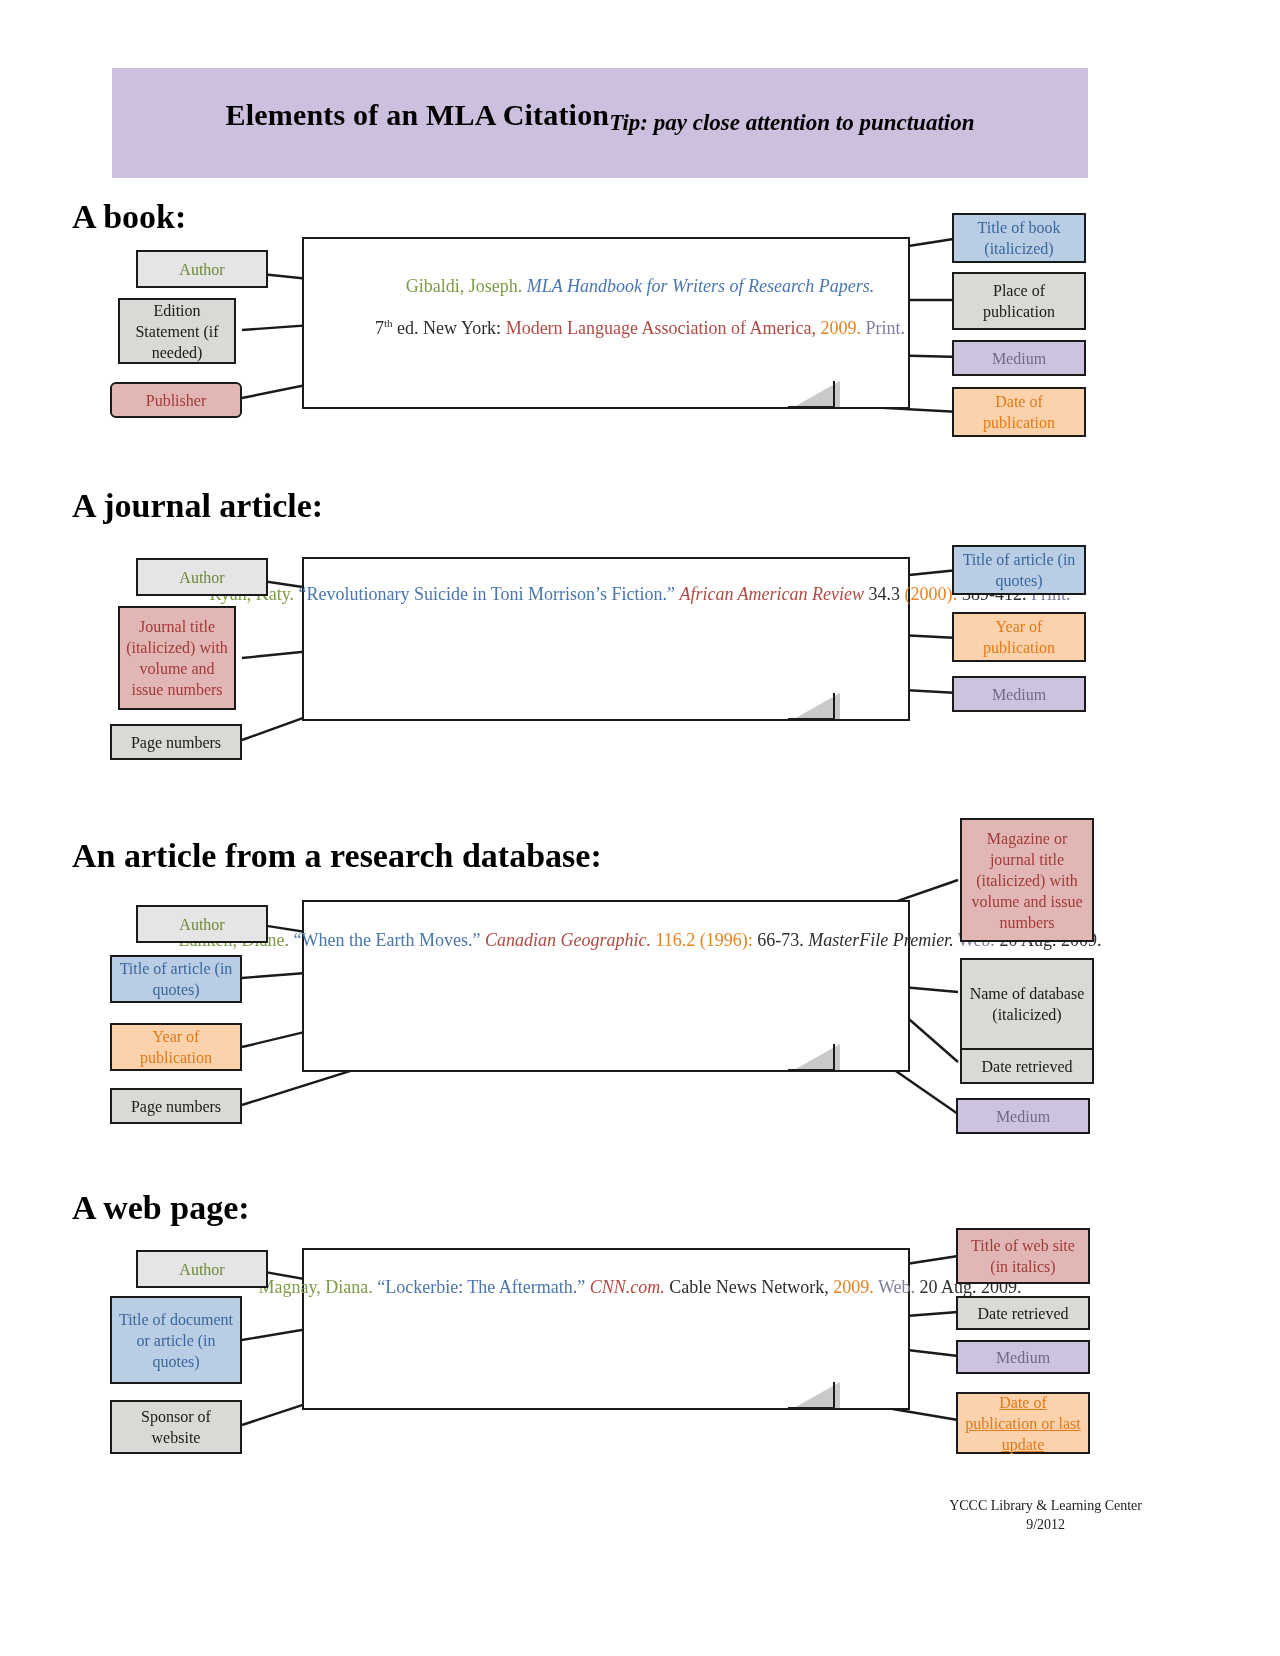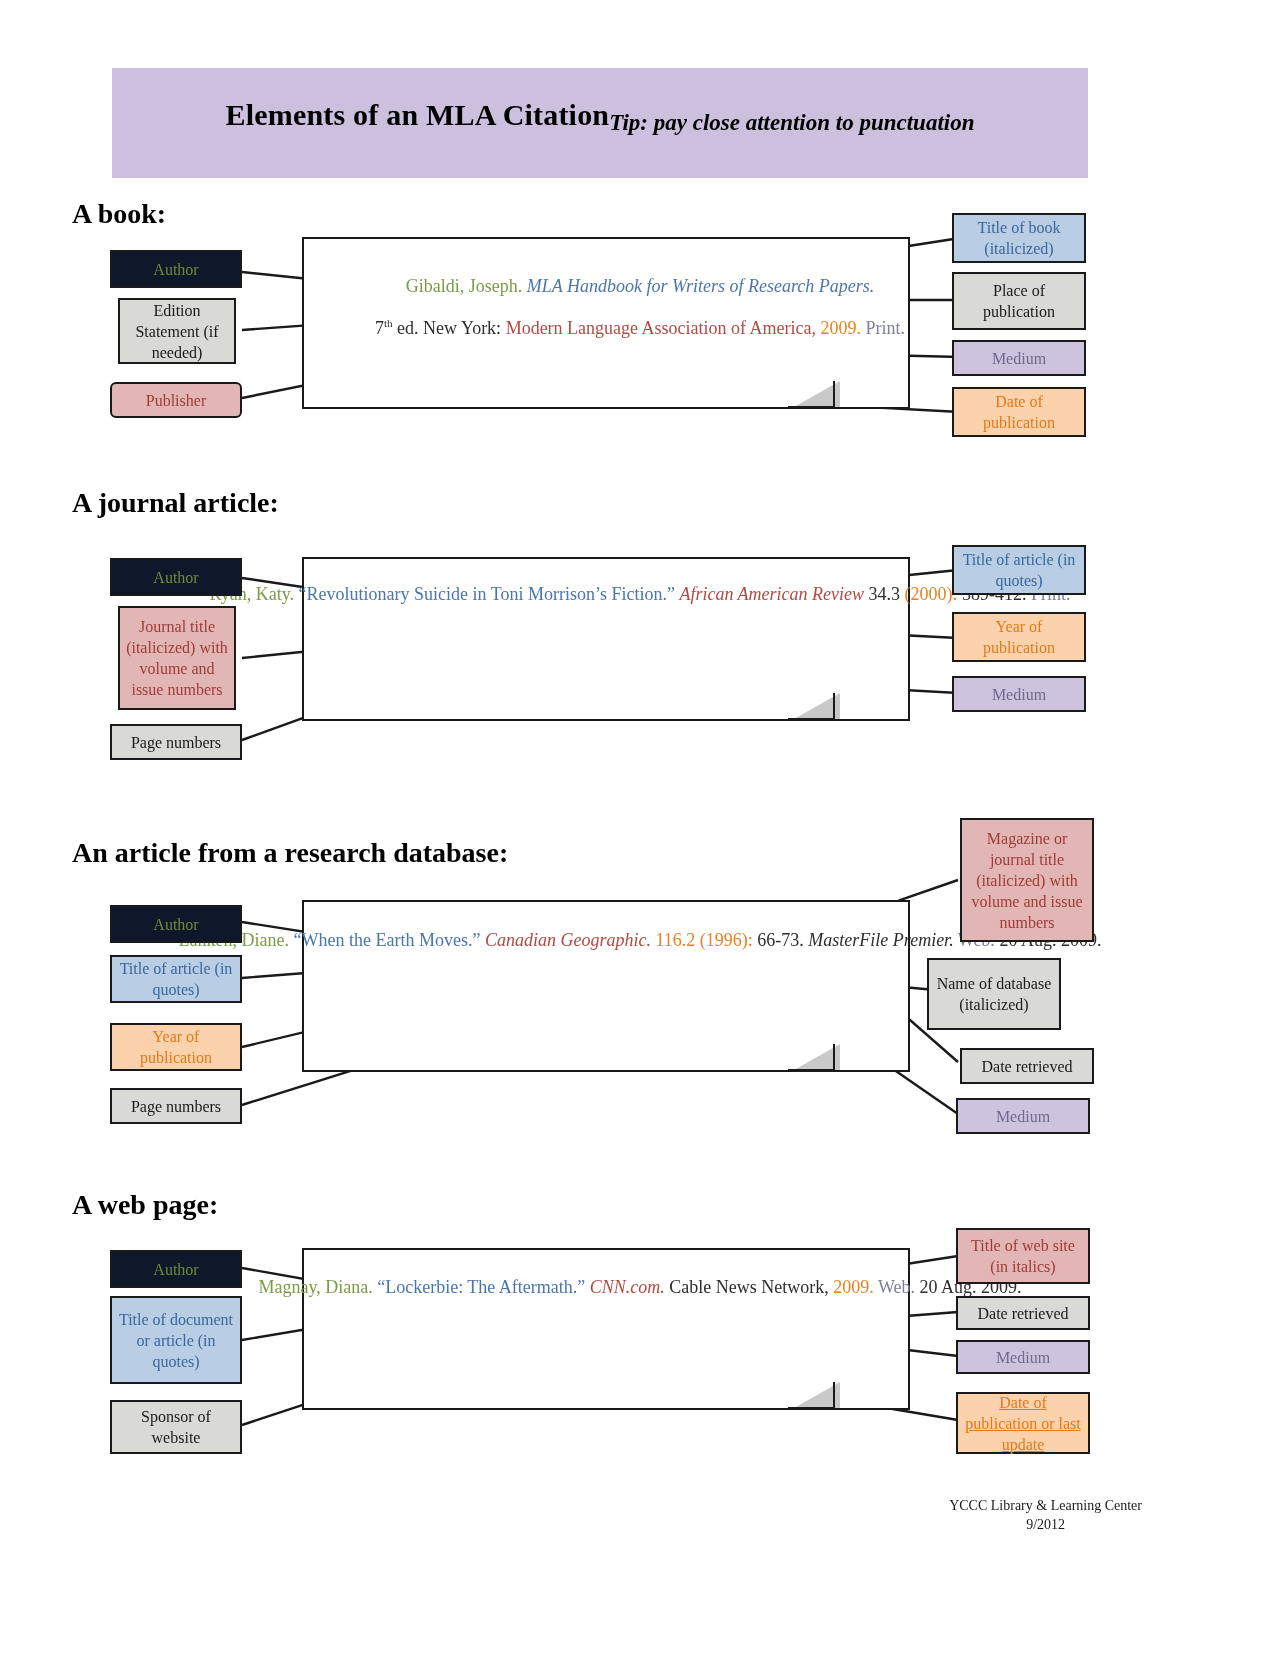--- a/index.html
+++ b/index.html
@@ -42,21 +42,21 @@
   .banner-sub {
     font-size: 23px;
     font-weight: bold;
     font-style: italic;
     color: #000;
   }
 
   
   .section-heading {
     position: absolute;
-    font-size: 28px;
+    font-size: 34px;
     font-weight: bold;
     color: #000;
     white-space: nowrap;
   }
 
   
   .panel {
     position: absolute;
     border: 2px solid #1a1a1a;
     background: #ffffff;
@@ -106,21 +106,21 @@
     border: 2px solid #1a1a1a;
     box-sizing: border-box;
     display: flex;
     align-items: center;
     justify-content: center;
     text-align: center;
     font-size: 16px;
     line-height: 21px;
     padding: 3px 5px;
   }
-  .green  { background: #0f172a; color: #6e8a3c; }
+  .green  { background: #e5e5e5; color: #6e8a3c; margin-left: 26px; }
   .grey   { background: #d9d9d6; color: #1a1a1a; }
   .pink   { background: #e3b6b6; color: #9e3b36; }
   .blue   { background: #b9cde5; color: #3a679c; }
   .purple { background: #cdc3de; color: #6f6a8c; }
   .orange { background: #fbd2ab; color: #e07a1a; }
 
   
   .lines {
     position: absolute;
     inset: 0;
@@ -257,21 +257,21 @@
     <span class="c-medium">Web.</span>
     <span class="c-plain">20 Aug. 2009.</span>
   </div>
 
   <div class="lbl green" style="left:110px; top:905px;  width:132px; height:38px;">Author</div>
   <div class="lbl blue" style="left:110px; top:955px;  width:132px; height:48px;">Title of article (in quotes)</div>
   <div class="lbl orange" style="left:110px; top:1023px; width:132px; height:48px;">Year of publication</div>
   <div class="lbl grey" style="left:110px; top:1088px; width:132px; height:36px;">Page numbers</div>
 
   <div class="lbl pink" style="left:960px; top:818px;  width:134px; height:124px;">Magazine or journal title (italicized) with volume and issue numbers</div>
-  <div class="lbl grey" style="left:927px; top:958px;  width:134px; height:72px;">Name of database (italicized)</div>
+  <div class="lbl grey" style="left:960px; top:958px;  width:134px; height:92px;">Name of database (italicized)</div>
   <div class="lbl grey" style="left:960px; top:1048px; width:134px; height:36px;">Date retrieved</div>
   <div class="lbl purple" style="left:956px; top:1098px; width:134px; height:36px;">Medium</div>
 
   <div class="section-heading" style="left:72px; top:1189px;">A web page:</div>
 
   <div class="panel" style="left:302px; top:1248px; width:608px; height:162px;">
     <div class="fold"></div>
     <svg class="fold-line" viewBox="0 0 52 30">
       <path d="M0,30 L46,30 L46,4" stroke="#1a1a1a" stroke-width="2" fill="none"></path>
     </svg>

